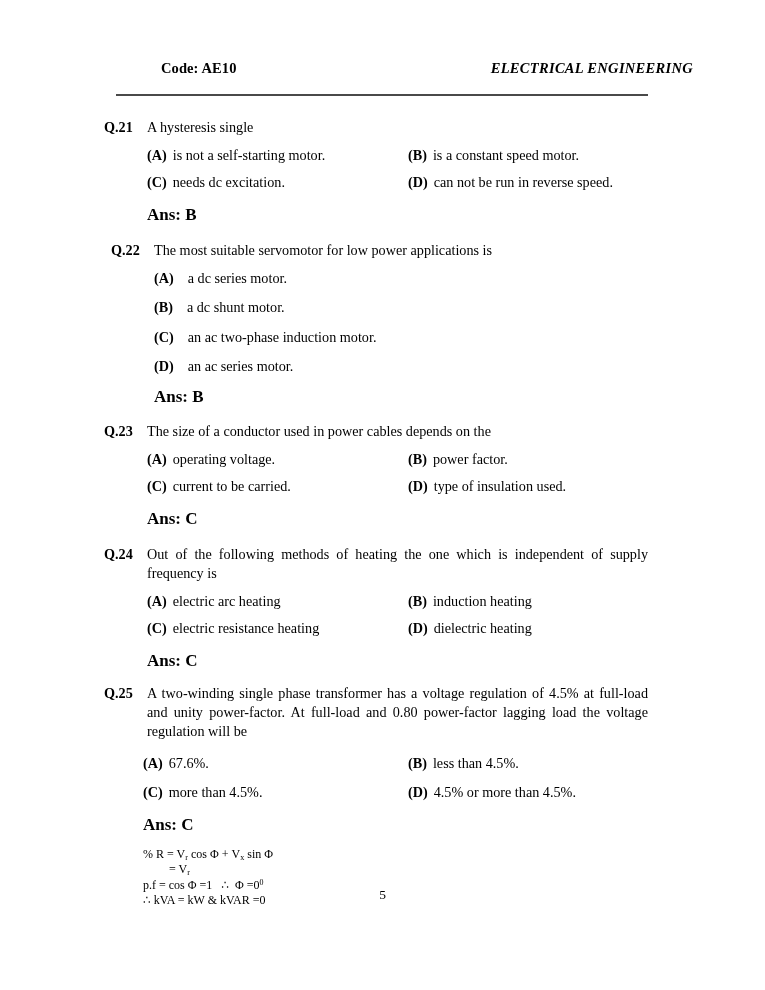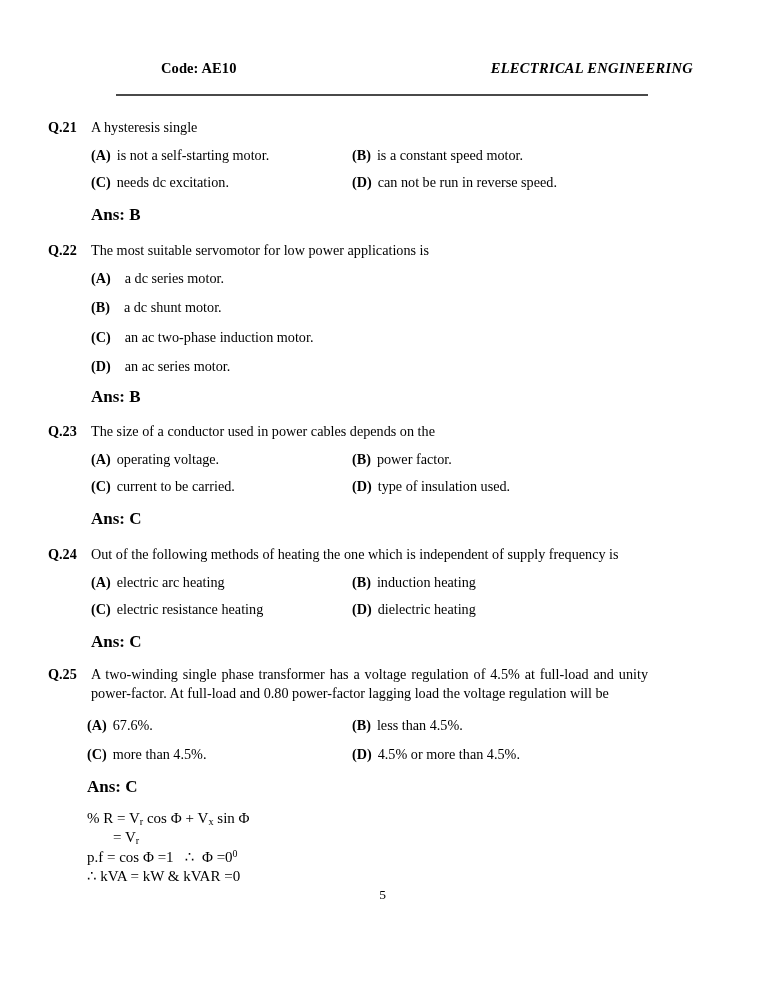--- a/index.html
+++ b/index.html
@@ -52,21 +52,21 @@
   
   .content {
     position: absolute;
     left: 0;
     top: 118px;
     width: 765px;
   }
 
   .qblock {
     position: relative;
-    padding-left: 48px;
+    padding-left: 104px;
     padding-right: 117px;
   }
 
   .qrow {
     position: relative;
     display: block;
     font-size: 14.2px;
     line-height: 1.34;
   }
   .qnum {
@@ -128,39 +128,39 @@
     margin-left: 43px;
     margin-top: 13px;
     font-weight: bold;
     font-size: 17px;
   }
 
   
   .work {
     margin-left: 43px;
     margin-top: 12px;
-    font-size: 15px;
+    font-size: 12px;
     line-height: 1.30;
   }
   .work .line { white-space: pre; }
   .work .indent-eq { padding-left: 26px; }
   sub {
     font-size: 0.68em;
     vertical-align: -0.22em;
     line-height: 0;
   }
   sup {
     font-size: 0.66em;
     vertical-align: 0.52em;
     line-height: 0;
   }
 
   
   .gap-21 { margin-bottom: 16px; }
-  .gap-22 { margin-bottom: 15px; }
+  .gap-22 { margin-bottom: 15px; margin-left: 7px; }
   .gap-23 { margin-bottom: 16px; }
   .gap-24 { margin-bottom: 13px; }
 
   
   .footer {
     position: absolute;
     left: 0;
     top: 887px;
     width: 765px;
     text-align: center;

